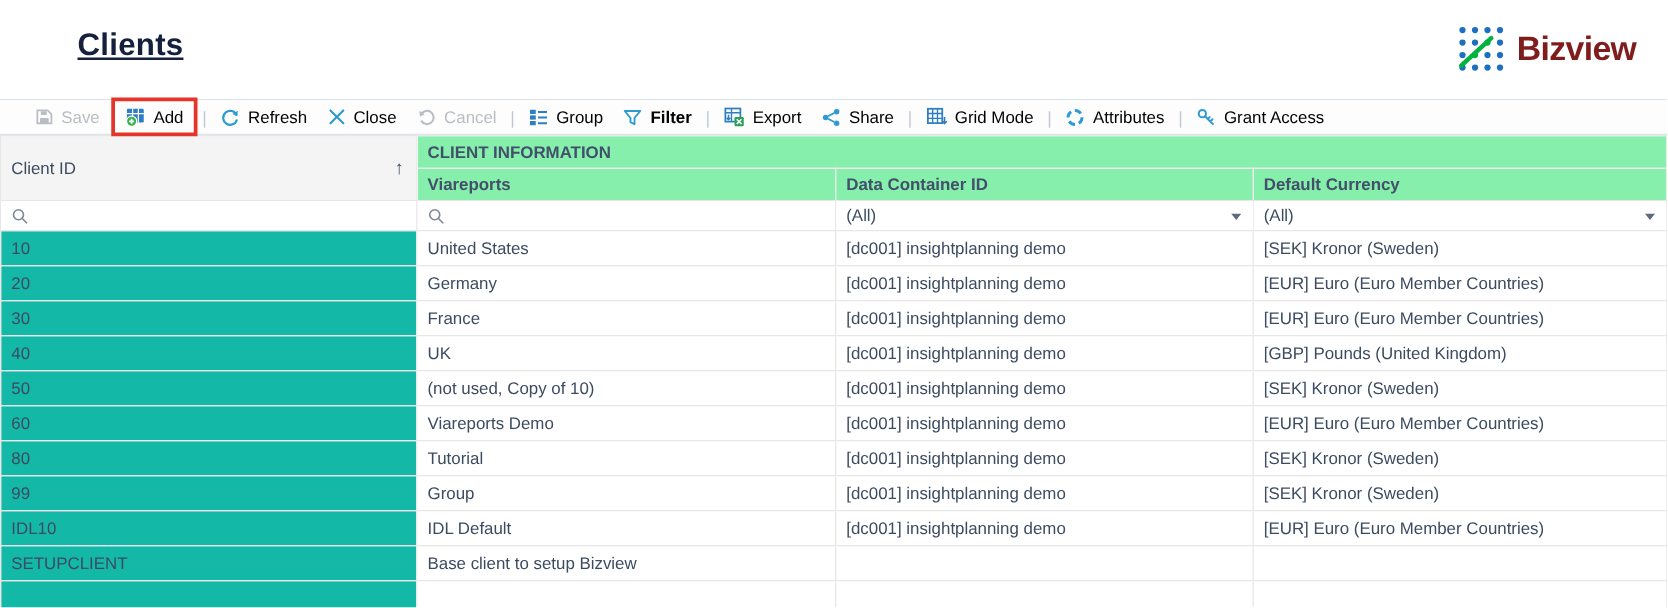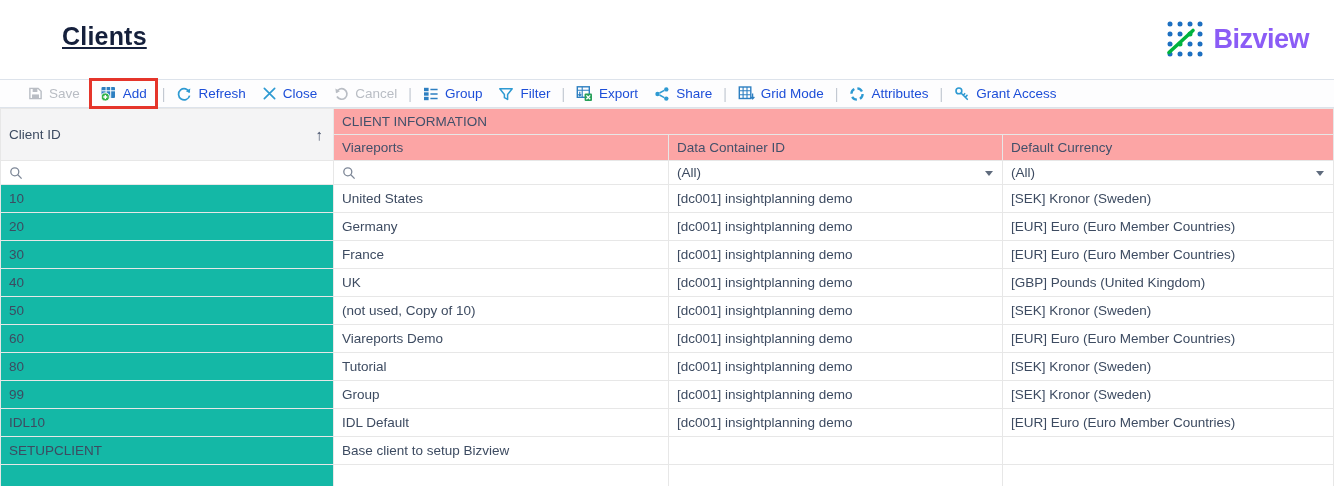--- a/index.html
+++ b/index.html
@@ -3,44 +3,44 @@
 <meta charset="utf-8">
 <style>
   html,body{margin:0;padding:0;background:#fff;}
   body{font-family:"Liberation Sans","DejaVu Sans",sans-serif;color:#3d4b61;}
   .app{width:1334px;height:486px;position:relative;background:#fff;overflow:hidden;}
 
   
   .titlebar{height:79px;position:relative;background:#fff;}
   .page-title{position:absolute;left:62px;top:22px;font-size:25px;font-weight:700;color:#15203c;letter-spacing:.2px;text-decoration:underline;}
   .logo{position:absolute;right:25px;top:20px;display:flex;align-items:center;gap:9px;}
-  .logo-text{color:#8b5cf6;font-size:27px;font-weight:700;letter-spacing:-.5px;line-height:1;}
+  .logo-text{color:#7f1d1d;font-size:27px;font-weight:700;letter-spacing:-.5px;line-height:1;}
 
   
   .toolbar{height:29px;box-sizing:border-box;border-top:1px solid #dde3eb;border-bottom:1px solid #dde3eb;
            background:#fdfdfe;display:flex;align-items:center;padding-left:20px;}
-  .tb-btn{display:flex;align-items:center;gap:6px;padding:0 8px;font-size:13.5px;color:#1d4ed8;cursor:pointer;height:100%;white-space:nowrap;}
+  .tb-btn{display:flex;align-items:center;gap:6px;padding:0 8px;font-size:13.5px;color:#000000;cursor:pointer;height:100%;white-space:nowrap;}
   .tb-btn.disabled{color:#b9bdc4;}
-  .tb-btn.active .tb-label{font-weight:400;}
+  .tb-btn.active .tb-label{font-weight:700;}
   .tb-sep{color:#c3c9d2;margin:0 3px;font-size:14px;}
   .tb-ico{display:flex;align-items:center;}
   .hl-wrap{position:relative;height:100%;display:flex;align-items:center;margin:0 4px;}
   .hl-box{position:absolute;top:-2px;bottom:-2px;left:-3px;right:-3px;border:3px solid #e5352b;pointer-events:none;z-index:5;}
 
   
   table{border-collapse:collapse;table-layout:fixed;width:1334px;font-size:13.5px;}
   th,td{border:1px solid #e7e7e7;padding:0 8px;text-align:left;font-weight:400;color:#3d4b61;
         overflow:hidden;white-space:nowrap;box-sizing:border-box;}
   thead tr.h1{height:26px;} thead tr.h2{height:26px;}
   tr.filter{height:24px;}
   tbody tr{height:28px;}
   th.cid{background:#f4f4f5;vertical-align:middle;}
   .cid-inner{display:flex;align-items:center;justify-content:space-between;}
   .sort-arrow{font-size:15px;color:#44506a;cursor:pointer;padding-right:2px;}
-  .group-h,.sub-h{background:#fca5a5;color:#42506a;}
+  .group-h,.sub-h{background:#86efac;color:#42506a;font-weight:bold;}
   td.cid{background:#14b8a6;}
   .f-search{position:relative;background:#fff;padding-left:30px;}
   .f-search .mag{position:absolute;left:8px;top:50%;transform:translateY(-50%);display:flex;}
   .f-input{border:none;outline:none;width:100%;font:inherit;color:inherit;background:transparent;padding:0;}
   .f-select{position:relative;background:#fff;cursor:pointer;}
   .caret{position:absolute;right:9px;top:50%;margin-top:-2px;width:0;height:0;
          border-left:4px solid transparent;border-right:4px solid transparent;border-top:5px solid #5f6b7d;}
 </style>
 </head>
 <body>

